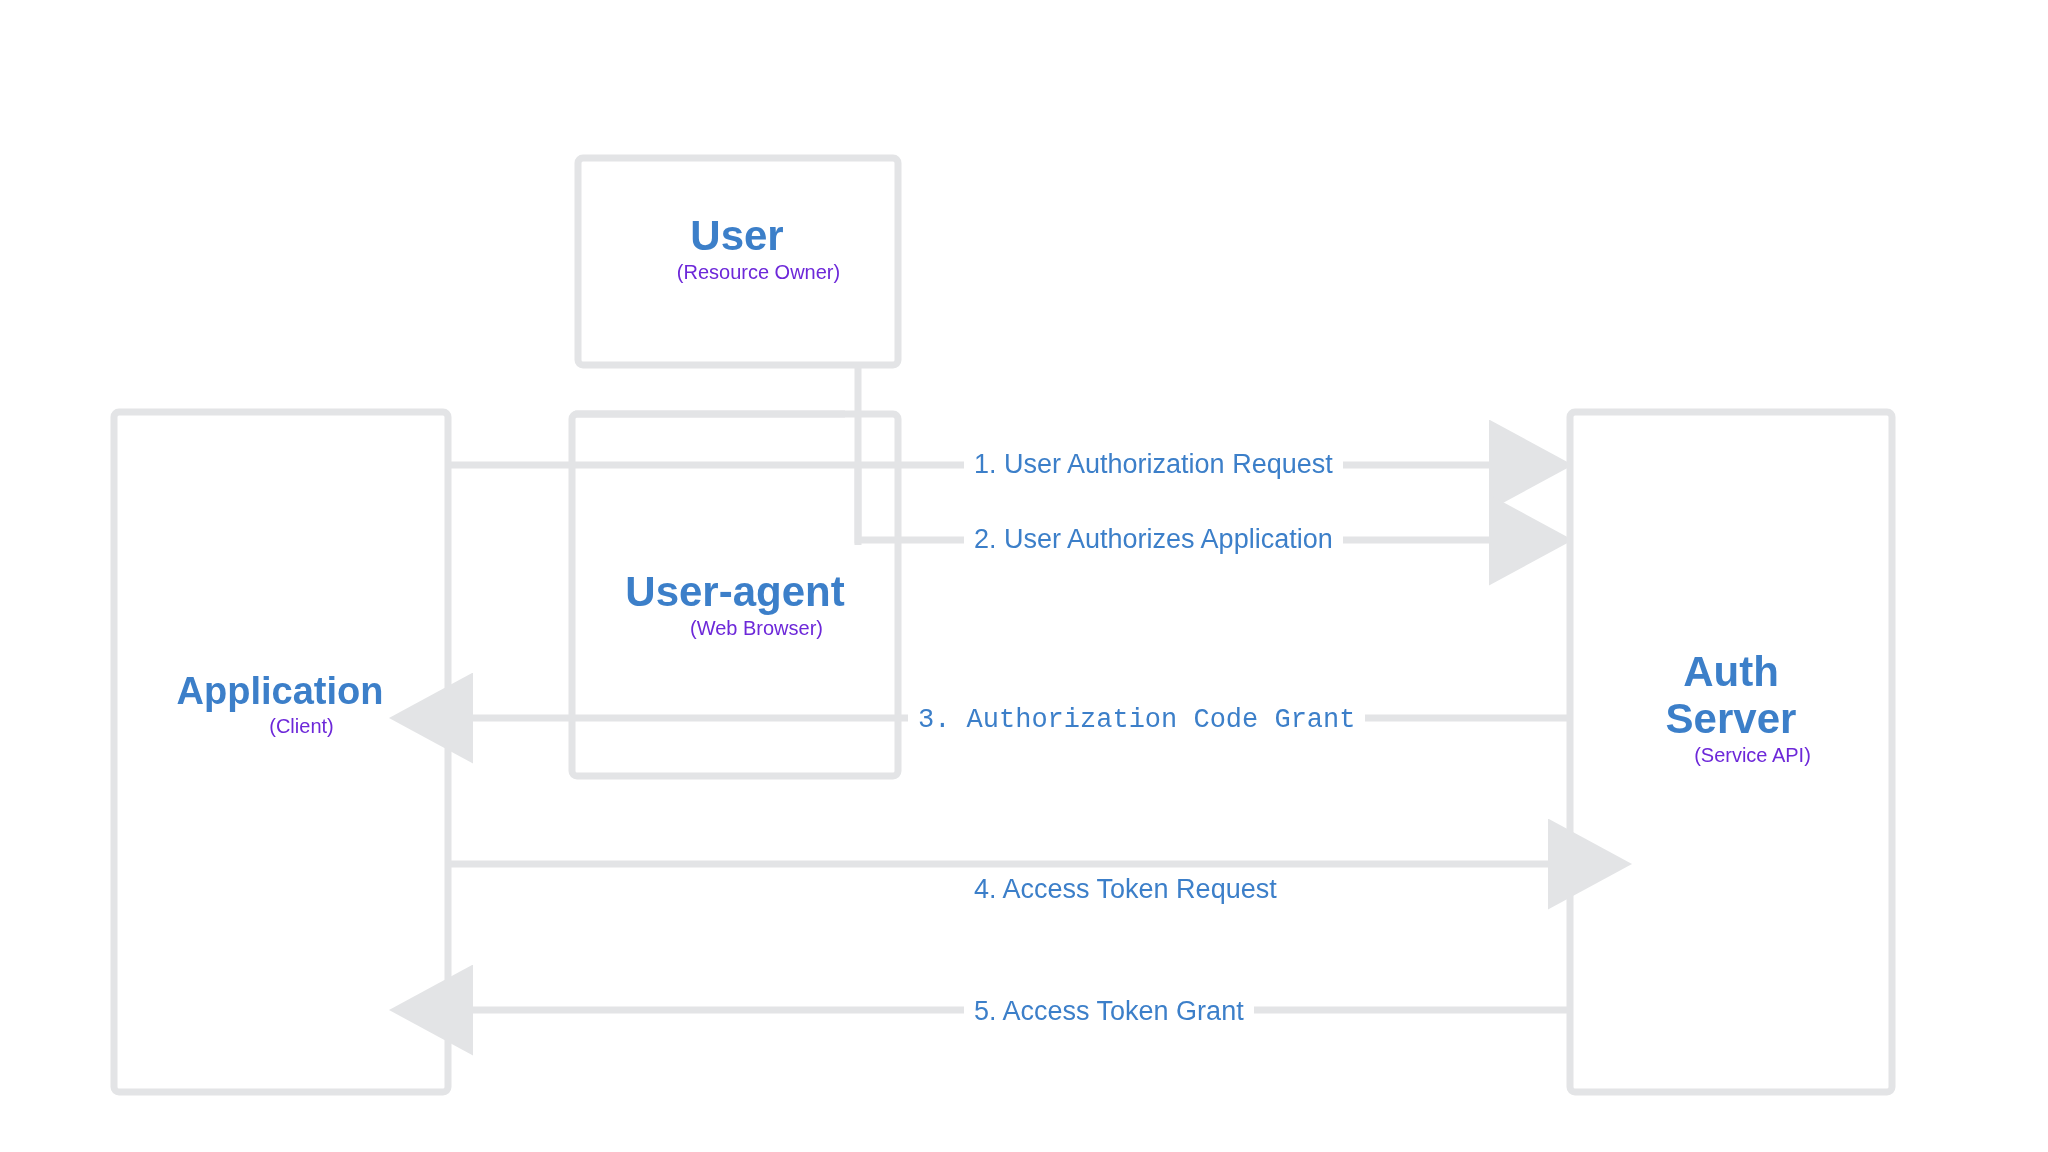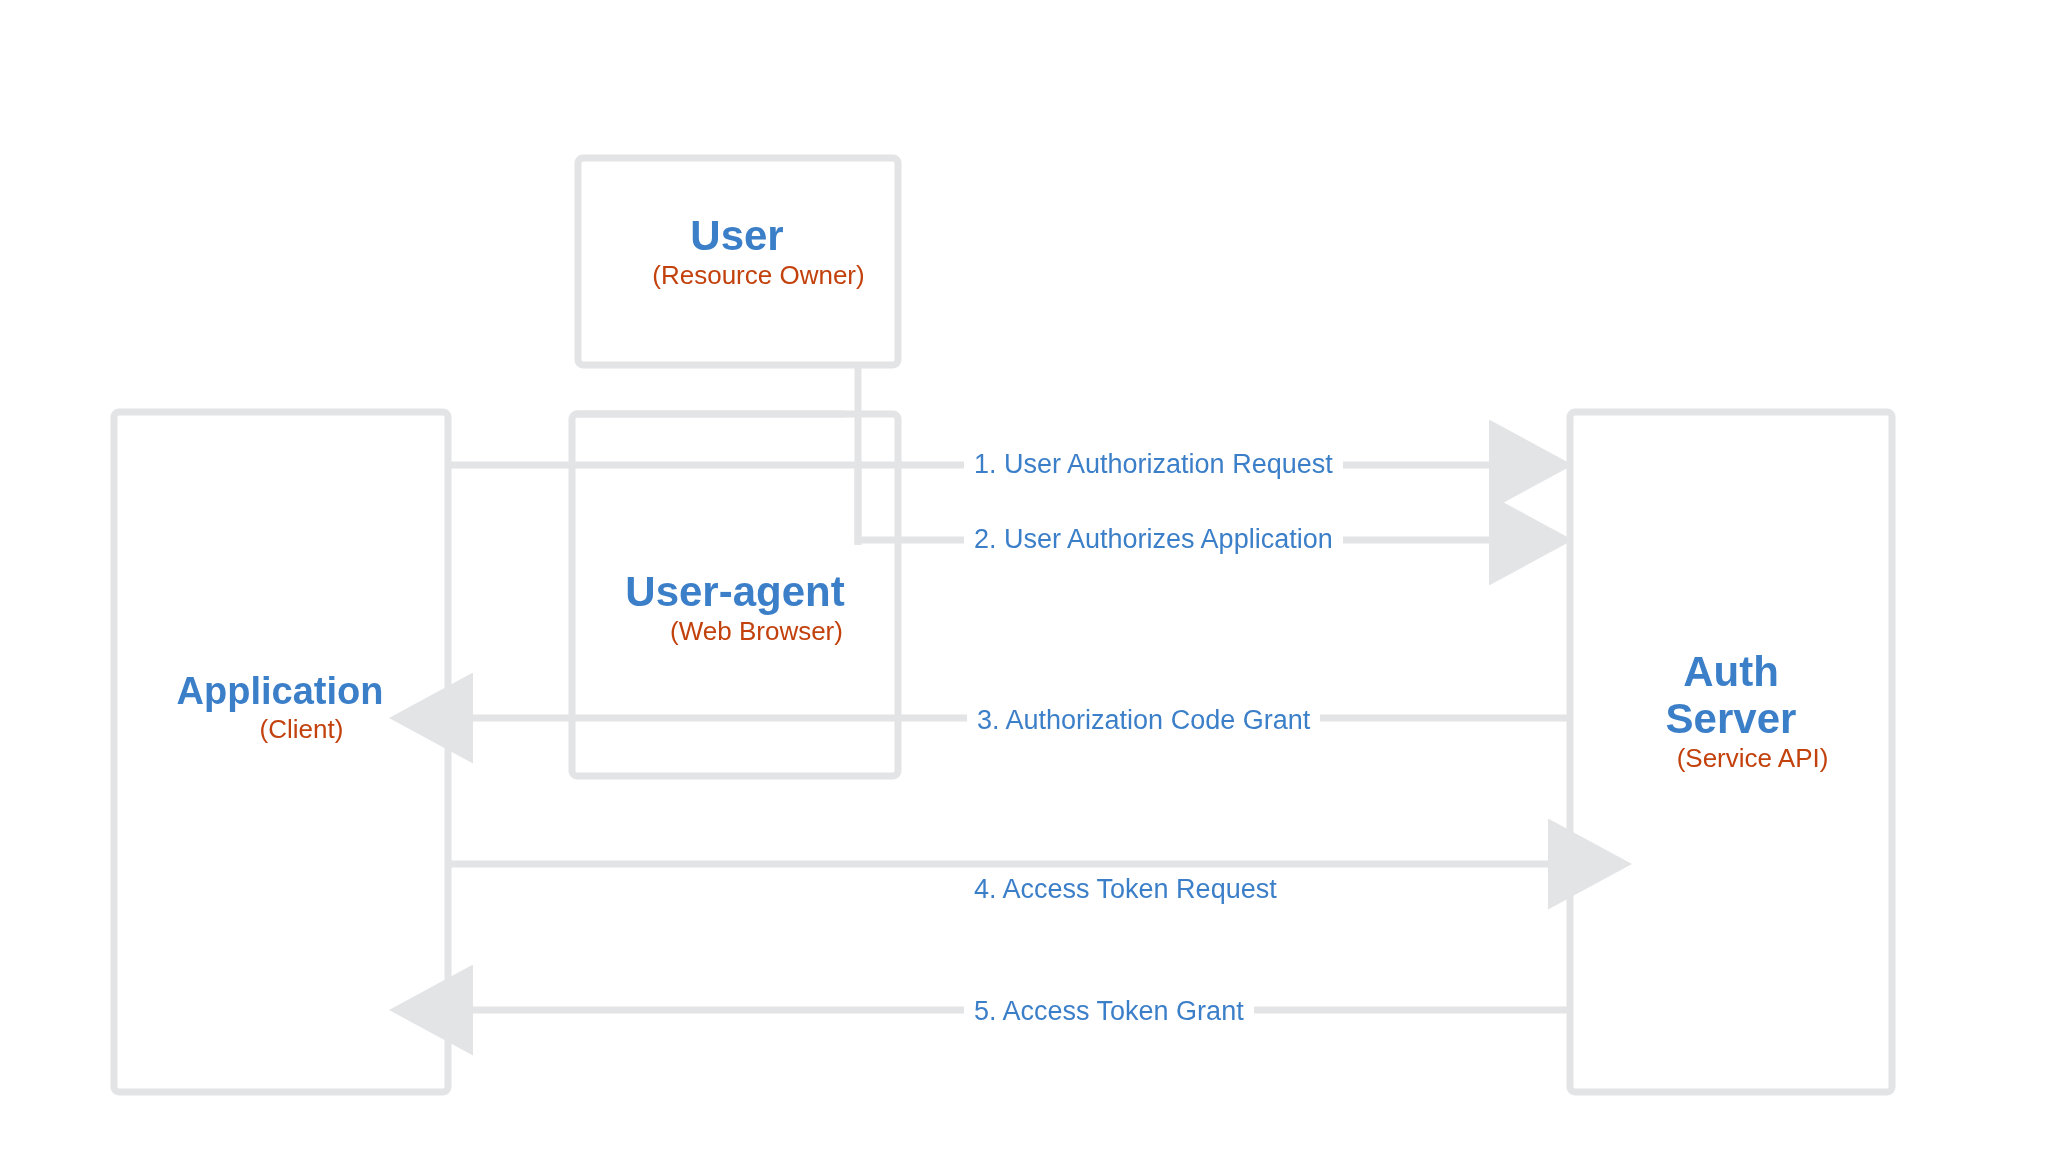--- a/index.html
+++ b/index.html
@@ -46,22 +46,22 @@
     pointer-events: none;
     user-select: none;
   }
   .node-title {
     display: block;
     font-weight: 700;
     color: #3c7fc9;
   }
   .node-sub {
     display: block;
-    font-size: 26px;
-    color: #c2410c;
+    font-size: 20px;
+    color: #6d28d9;
     margin-top: 2px;
     margin-left: 43px;
   }
 
   #user-label        { left: 575px; top: 212px; width: 324px; }
   #user-label .node-title { font-size: 42px; }
 
   #useragent-label   { left: 568px; top: 568px; width: 334px; }
   #useragent-label .node-title { font-size: 42px; }
 
@@ -77,21 +77,21 @@
     color: #3c7fc9;
     font-size: 27px;
     white-space: nowrap;
     background: #ffffff;
     padding: 0 10px;
     line-height: 1;
     user-select: none;
   }
   .flow-label.l1 { left: 964px; top: 451px; }
   .flow-label.l2 { left: 964px; top: 526px; }
-  .flow-label.l3 { left: 967px; top: 707px; }
+  .flow-label.l3 { left: 908px; top: 707px; font-family: Liberation Mono, monospace; }
   .flow-label.l4 { left: 964px; top: 853px; margin-top: 23px; }
   .flow-label.l5 { left: 964px; top: 998px; }
 </style>
 </head>
 <body>
 
 <div id="stage">
 
 
   <svg id="diagram" viewBox="0 0 2048 1152">

